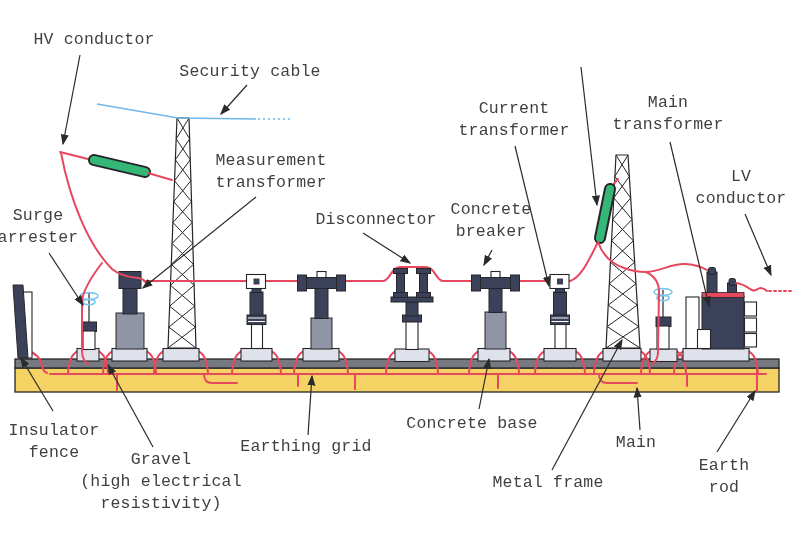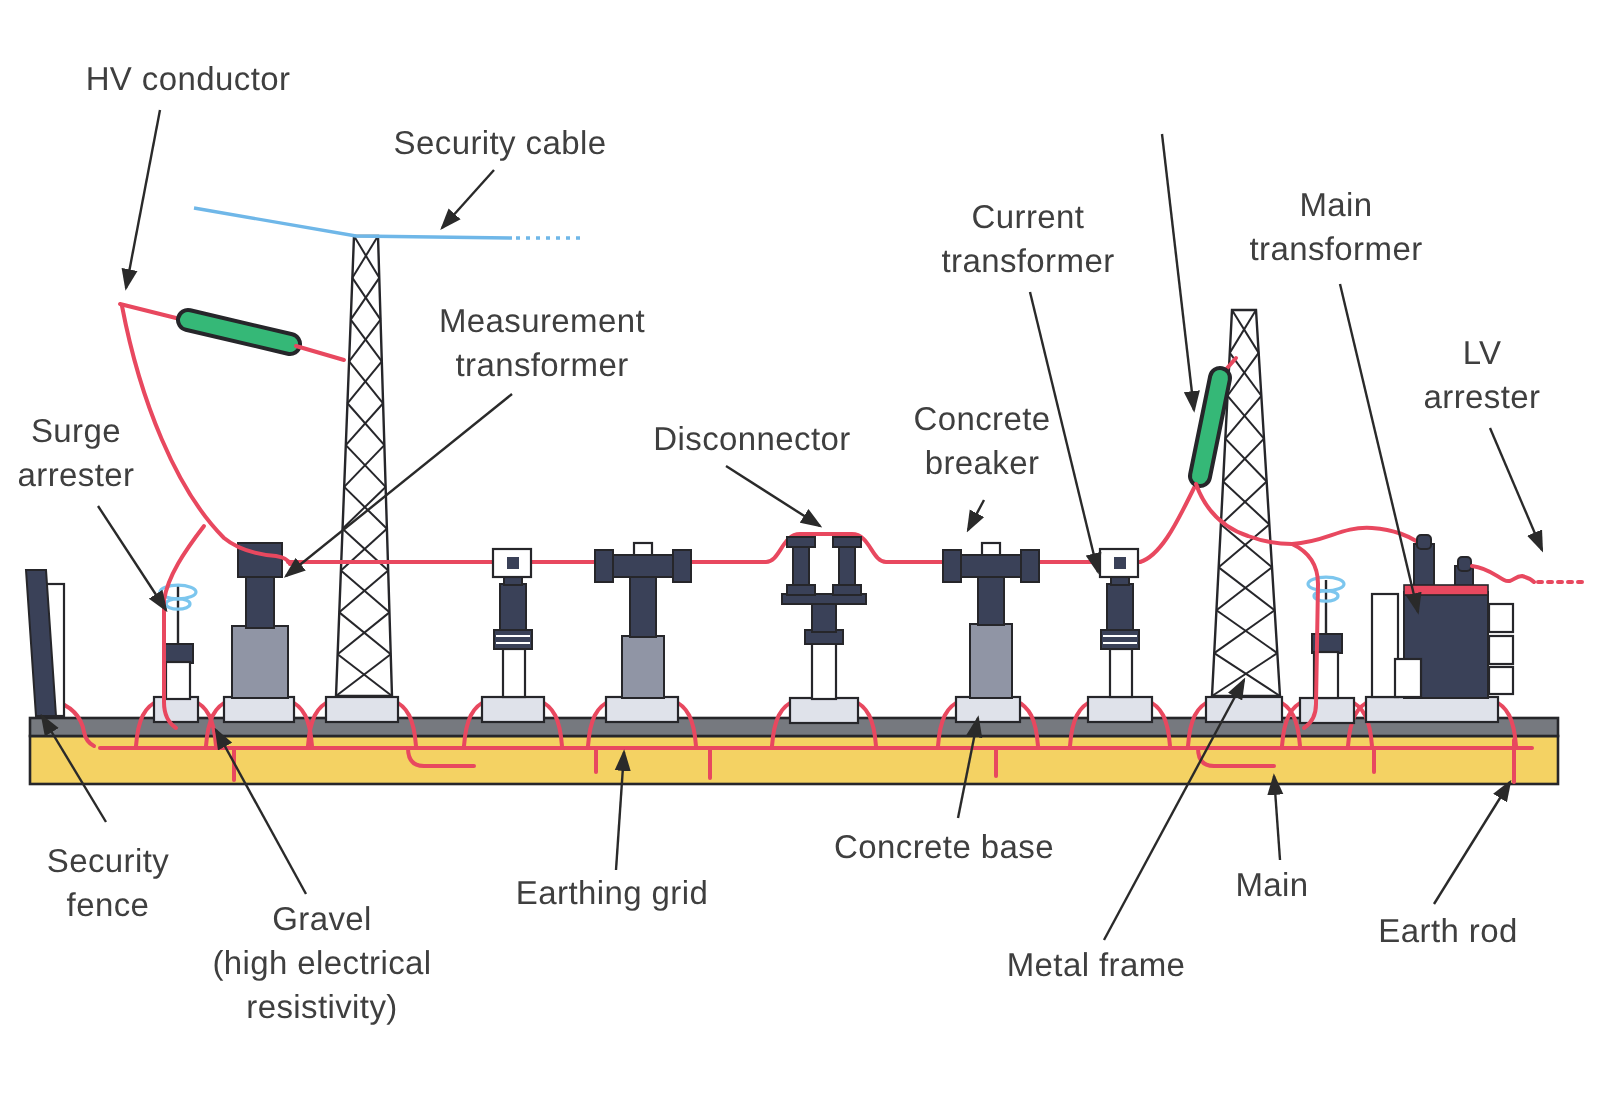--- a/index.html
+++ b/index.html
@@ -1,17 +1,17 @@
 <!DOCTYPE html>
 <html style="--red: #e8485f; --blue: #6fb7e8; --green: #35b877; --navy: #3a4158; --gray: #9095a5; --concrete: #dfe2ea; --gravel: #76797f; --soil: #f4d263; --corona: #7cc6ee; --text: #3f3f3f; --ink: #26262a;"><head>
 <meta charset="utf-8">
 <style>
   html,body{margin:0;padding:0;background:#fff;}
   #stage{position:relative;width:800px;height:550px;background:#fff;overflow:hidden;
-         font-family:Liberation Sans, sans-serif;}
+         font-family:Liberation Mono, monospace;}
   #art{position:absolute;left:0;top:0;}
   .lbl{position:absolute;transform:translateX(-50%);font-size:16.5px;line-height:22px;
        color:var(--text,#3f3f3f);text-align:center;white-space:pre-line;letter-spacing:.2px;}
   .towerbody{fill:#fff;stroke:var(--ink);stroke-width:1.2;}
   .lat{stroke:var(--ink);stroke-width:1;}
   .navy{fill:var(--navy);stroke:var(--ink);stroke-width:1;}
   .grayfill{fill:var(--gray);stroke:var(--ink);stroke-width:1;}
   .whitefill{fill:#fff;stroke:var(--ink);stroke-width:1.1;}
   .concrete{fill:var(--concrete);stroke:var(--ink);stroke-width:1.1;}
   .red{stroke:var(--red);fill:none;stroke-width:2;stroke-linecap:round;}
@@ -283,22 +283,22 @@
   <div class="lbl" style="left:38px;top:205px">Surge
 arrester</div>
   <div class="lbl" style="left:376px;top:209px">Disconnector</div>
   <div class="lbl" style="left:491px;top:199px">Concrete
 breaker</div>
   <div class="lbl" style="left:514px;top:98px">Current
 transformer</div>
   <div class="lbl" style="left:668px;top:92px">Main
 transformer</div>
   <div class="lbl" style="left:741px;top:166px">LV
-arrester</div>
-  <div class="lbl" style="left:54px;top:420px">Security
+conductor</div>
+  <div class="lbl" style="left:54px;top:420px">Insulator
 fence</div>
   <div class="lbl" style="left:161px;top:449px">Gravel
 (high electrical
 resistivity)</div>
   <div class="lbl" style="left:306px;top:436px">Earthing grid</div>
   <div class="lbl" style="left:472px;top:413px">Concrete base</div>
   <div class="lbl" style="left:548px;top:472px">Metal frame</div>
   <div class="lbl" style="left:636px;top:432px">Main</div>
   <div class="lbl" style="left:724px;top:455px">Earth rod</div>
 </div>

